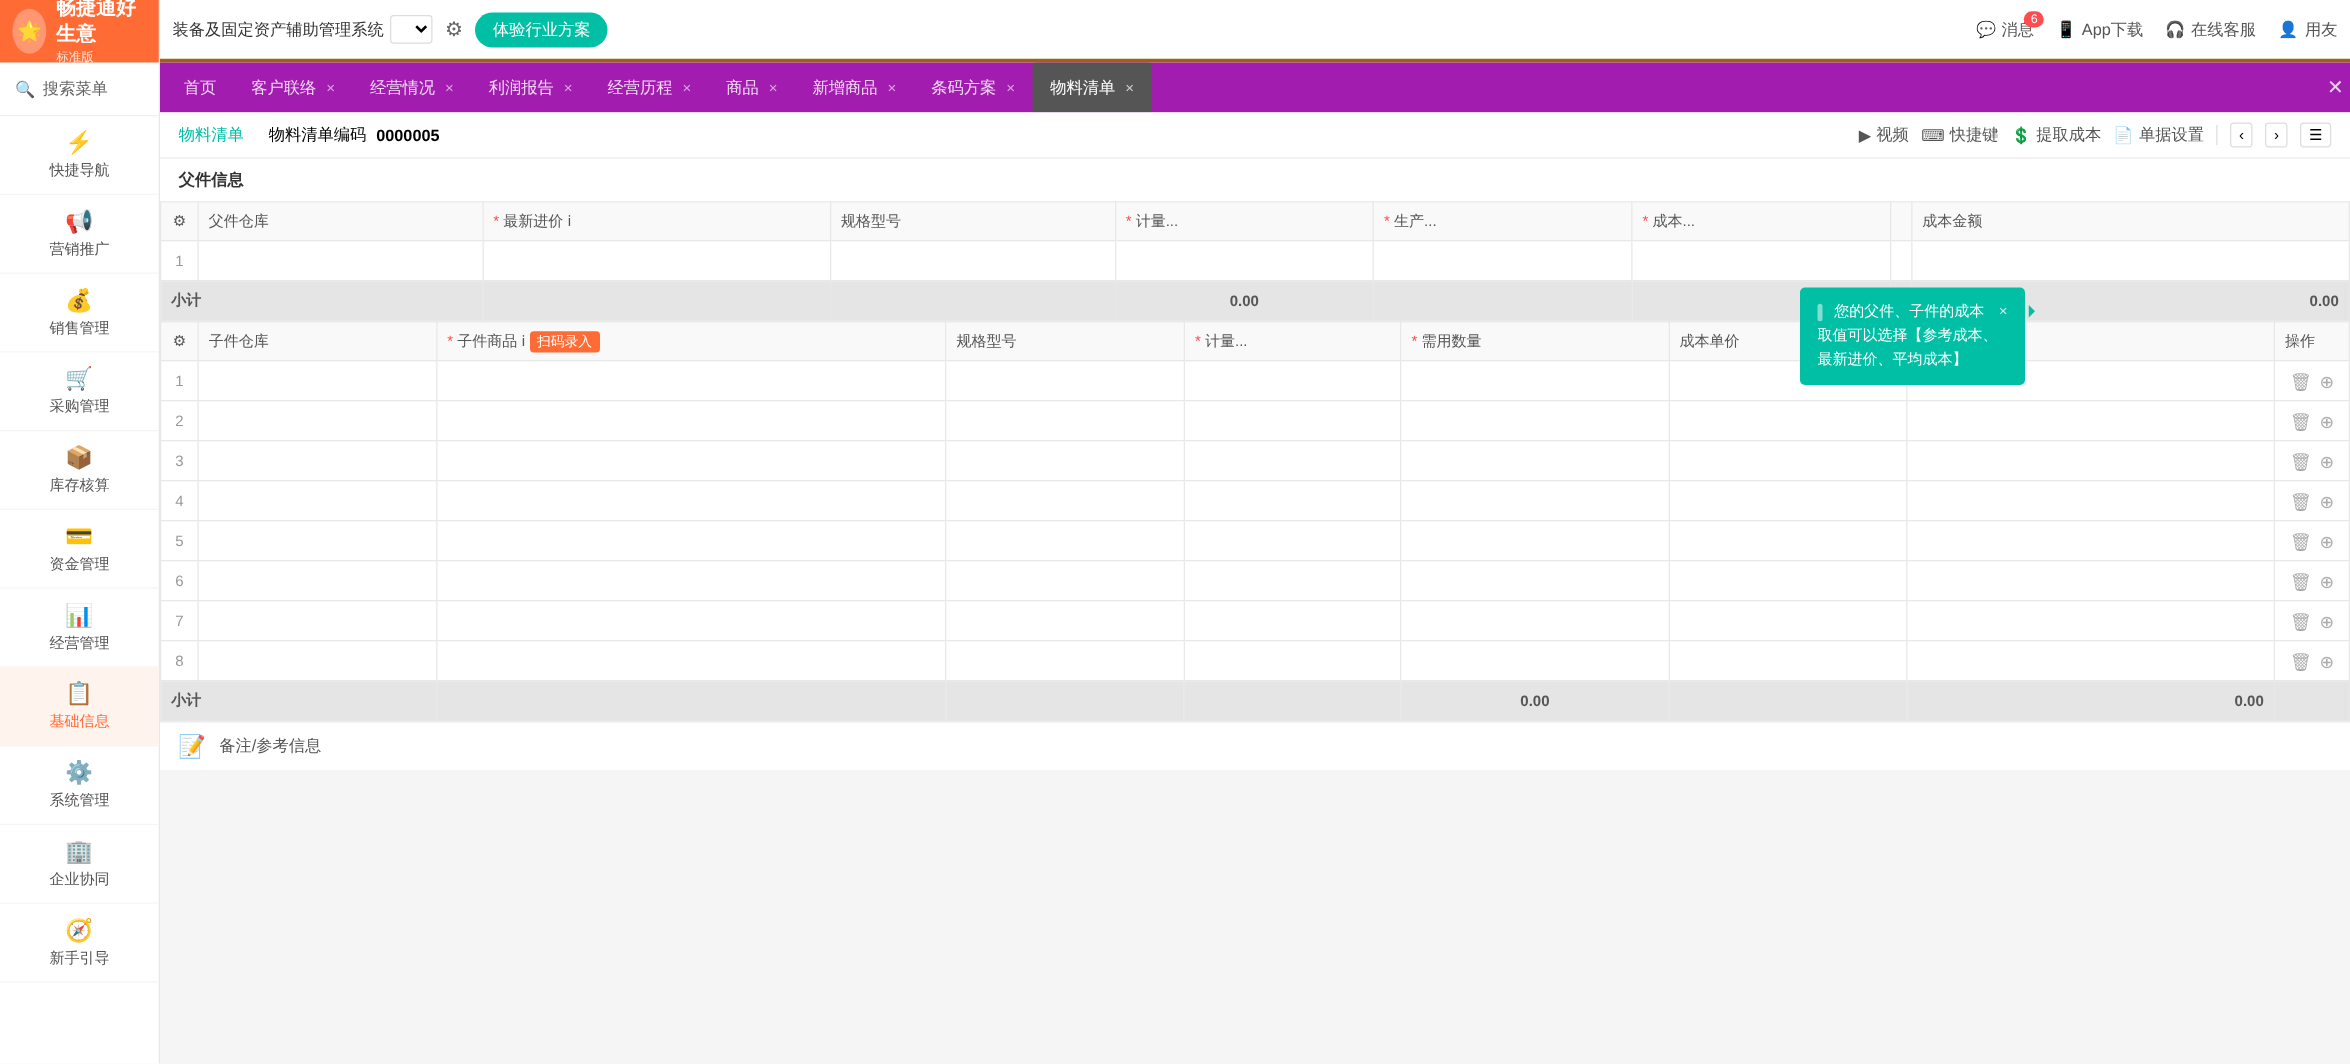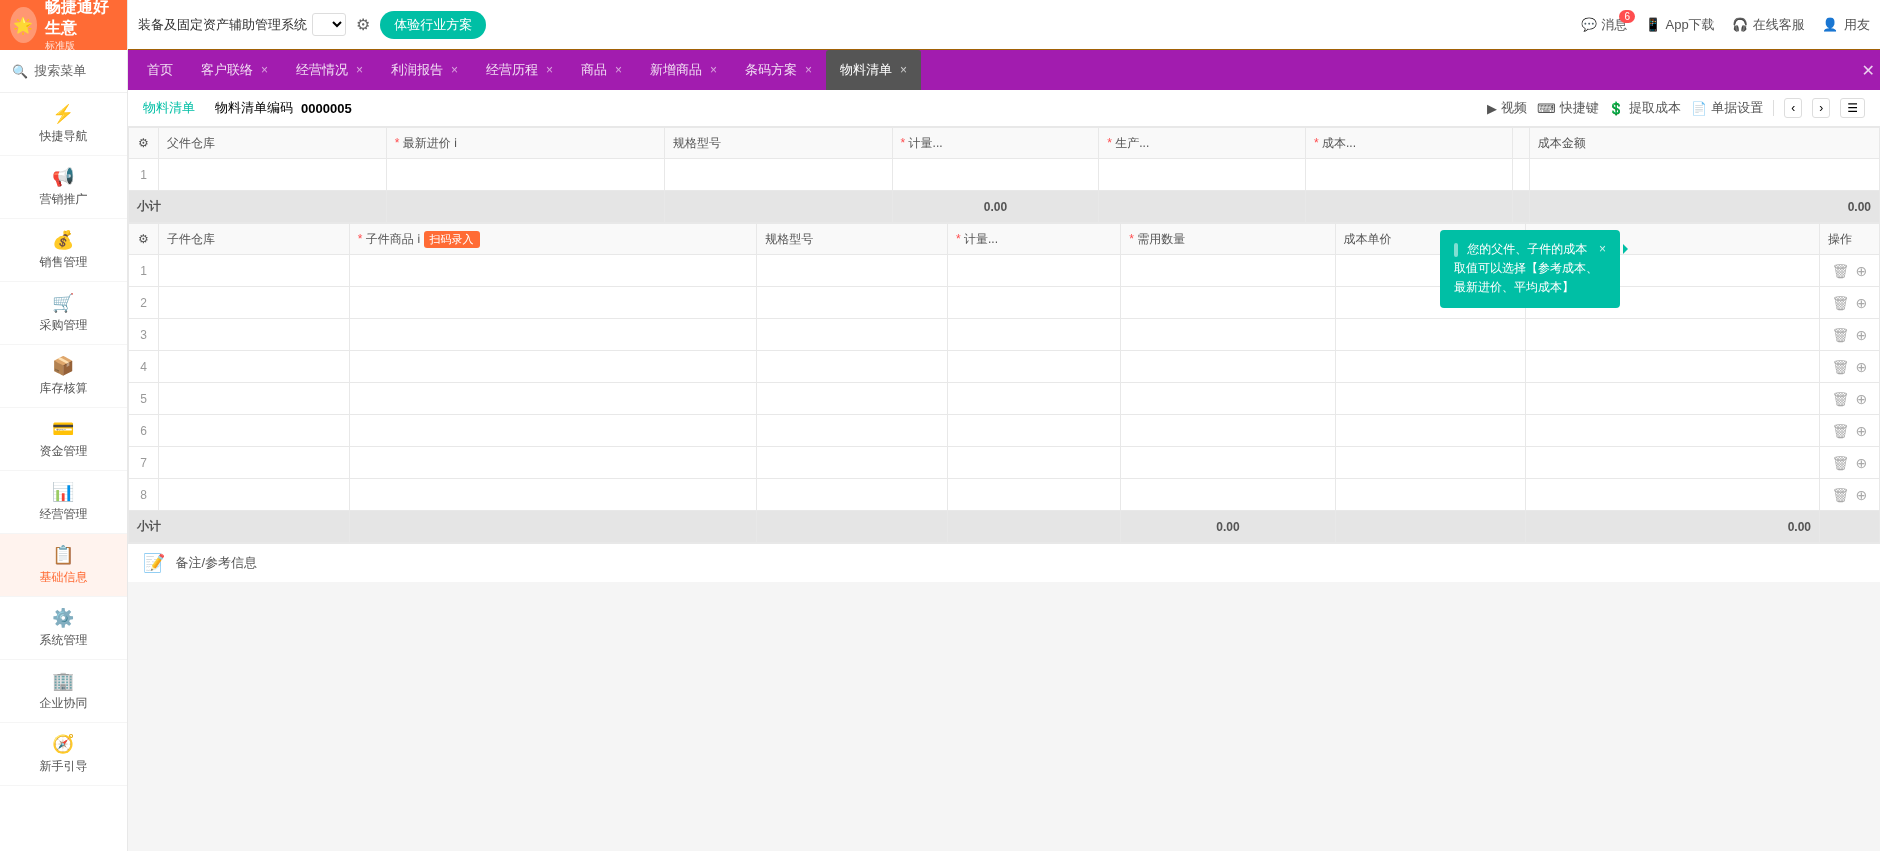--- a/index.html
+++ b/index.html
@@ -16,21 +16,21 @@
     .sidebar-nav { flex: 1; overflow-y: auto; }
     .sidebar-item { display: flex; flex-direction: column; align-items: center; padding: 10px 5px; cursor: pointer; color: #555; border-bottom: 1px solid #f5f5f5; }
     .sidebar-item.active { background: #fff3ee; color: #ff6b35; }
     .sidebar-item-icon { font-size: 18px; margin-bottom: 3px; }
     .sidebar-item-label { font-size: 12px; text-align: center; }
 
     
     .main { flex: 1; display: flex; flex-direction: column; overflow: hidden; }
 
     
-    .topbar { background: #fff; border-bottom: 1px solid #a16207; display: flex; align-items: center; padding: 0 10px; height: 50px; gap: 10px; }
+    .topbar { background: #fff; border-bottom: 3px solid #a16207; display: flex; align-items: center; padding: 0 10px; height: 50px; gap: 10px; }
     .topbar-title { font-size: 13px; color: #333; display: flex; align-items: center; gap: 5px; }
     .topbar-title-select { background: none; border: 1px solid #ddd; border-radius: 3px; padding: 2px 6px; font-size: 13px; }
     .topbar-gear { color: #666; font-size: 16px; cursor: pointer; }
     .topbar-trial { background: #00bfa5; color: #fff; border: none; border-radius: 15px; padding: 5px 14px; cursor: pointer; font-size: 13px; }
     .topbar-right { margin-left: auto; display: flex; align-items: center; gap: 18px; color: #555; font-size: 13px; }
     .topbar-msg { position: relative; cursor: pointer; }
     .msg-badge { position: absolute; top: -6px; right: -8px; background: #ff4d4f; color: #fff; font-size: 10px; border-radius: 8px; padding: 1px 4px; min-width: 16px; text-align: center; }
     .topbar-user { display: flex; align-items: center; gap: 5px; cursor: pointer; }
 
     
@@ -247,20 +247,21 @@
             <span>单据设置</span>
           </div>
           <div class="toolbar-divider"></div>
           <button class="toolbar-nav-btn">‹</button>
           <button class="toolbar-nav-btn">›</button>
           <button class="toolbar-nav-btn">☰</button>
         </div>
       </div>
 
       <div class="section">
+        <div class="section-title">父件信息</div>
         <table class="data-table">
           <thead>
             <tr>
               <th class="gear-col">⚙</th>
               <th>父件仓库</th>
               <th><span class="required">*</span> <span>最新进价</span> ℹ</th>
               <th>规格型号</th>
               <th><span class="required">*</span> <span>计量...</span></th>
               <th><span class="required">*</span> <span>生产...</span></th>
               <th><span class="required">*</span> <span>成本...</span></th>

